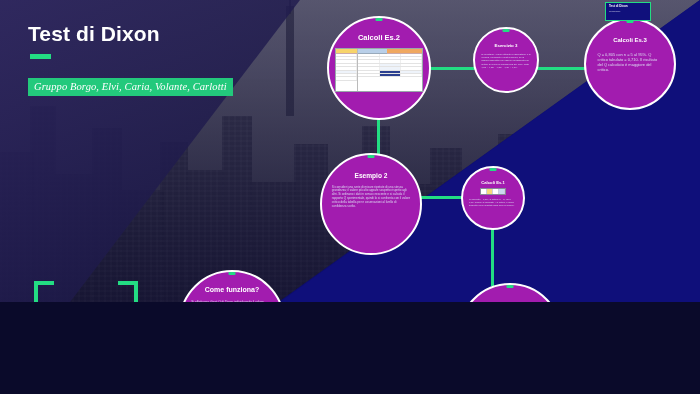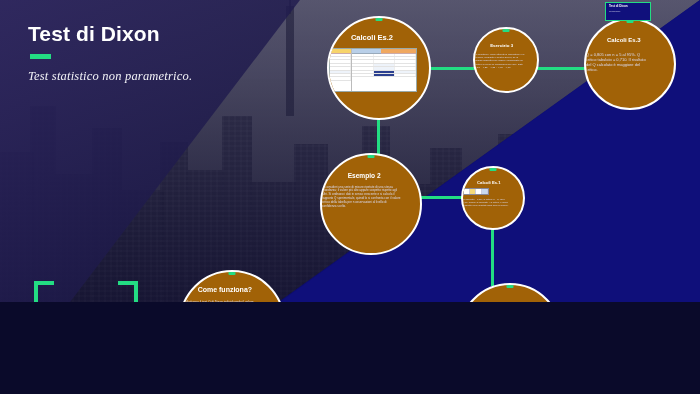--- a/index.html
+++ b/index.html
@@ -69,23 +69,23 @@
   .authors {
     display:inline-block; margin-top:9px;
     background:#23c97c; color:#ffffff;
     font-family:"Liberation Serif", serif; font-style:italic;
     font-size:10.5px; padding:3px 6px 4px 6px; letter-spacing:.1px;
   }
 
   
   .node {
     position:absolute; border-radius:50%;
-    background:#a16207; border:2.2px solid #ffffff;
+    background:#a21caf; border:2.2px solid #ffffff;
     z-index:5; overflow:hidden;
-    display:flex; flex-direction:column; 
+    display:flex; flex-direction:column; align-items:center;
   }
   .node .nt {
     color:#fff; font-weight:bold; text-align:center; width:86%;
     line-height:1.15;
   }
   .node .nb {
     color:#dcdcf2; width:80%; line-height:1.28; text-align:left;
   }
   .node .nb p { margin-bottom:2px; }
   .node-handle {
@@ -199,21 +199,21 @@
   <div class="conn" style="left:536px;top:67px;width:50px;height:3px;"></div>
   <div class="conn" style="left:377px;top:118px;width:3px;height:38px;"></div>
   <div class="conn" style="left:420px;top:196px;width:44px;height:3px;"></div>
   <div class="conn" style="left:491px;top:228px;width:3px;height:58px;"></div>
   <div class="conn" style="left:282px;top:321px;width:180px;height:3px;"></div>
   <div class="conn" style="left:134px;top:321px;width:50px;height:3px;"></div>
 
   <div class="title-wrap">
     <div class="main-title">Test di Dixon</div>
     <div class="title-rule"></div>
-    <div class="subtitle">Test statistico non parametrico.</div>
+    <div><span class="authors">Gruppo Borgo, Elvi, Caria, Volante, Carlotti</span></div>
   </div>
 
   <div id="tr-frame">
     <div class="t">Test di Dixon</div>
     <div class="b">Conclusioni</div>
   </div>
 
   <div class="node" id="n-calcoli2">
     <div class="node-handle"></div>
     <div class="nt">Calcoli Es.2</div>

